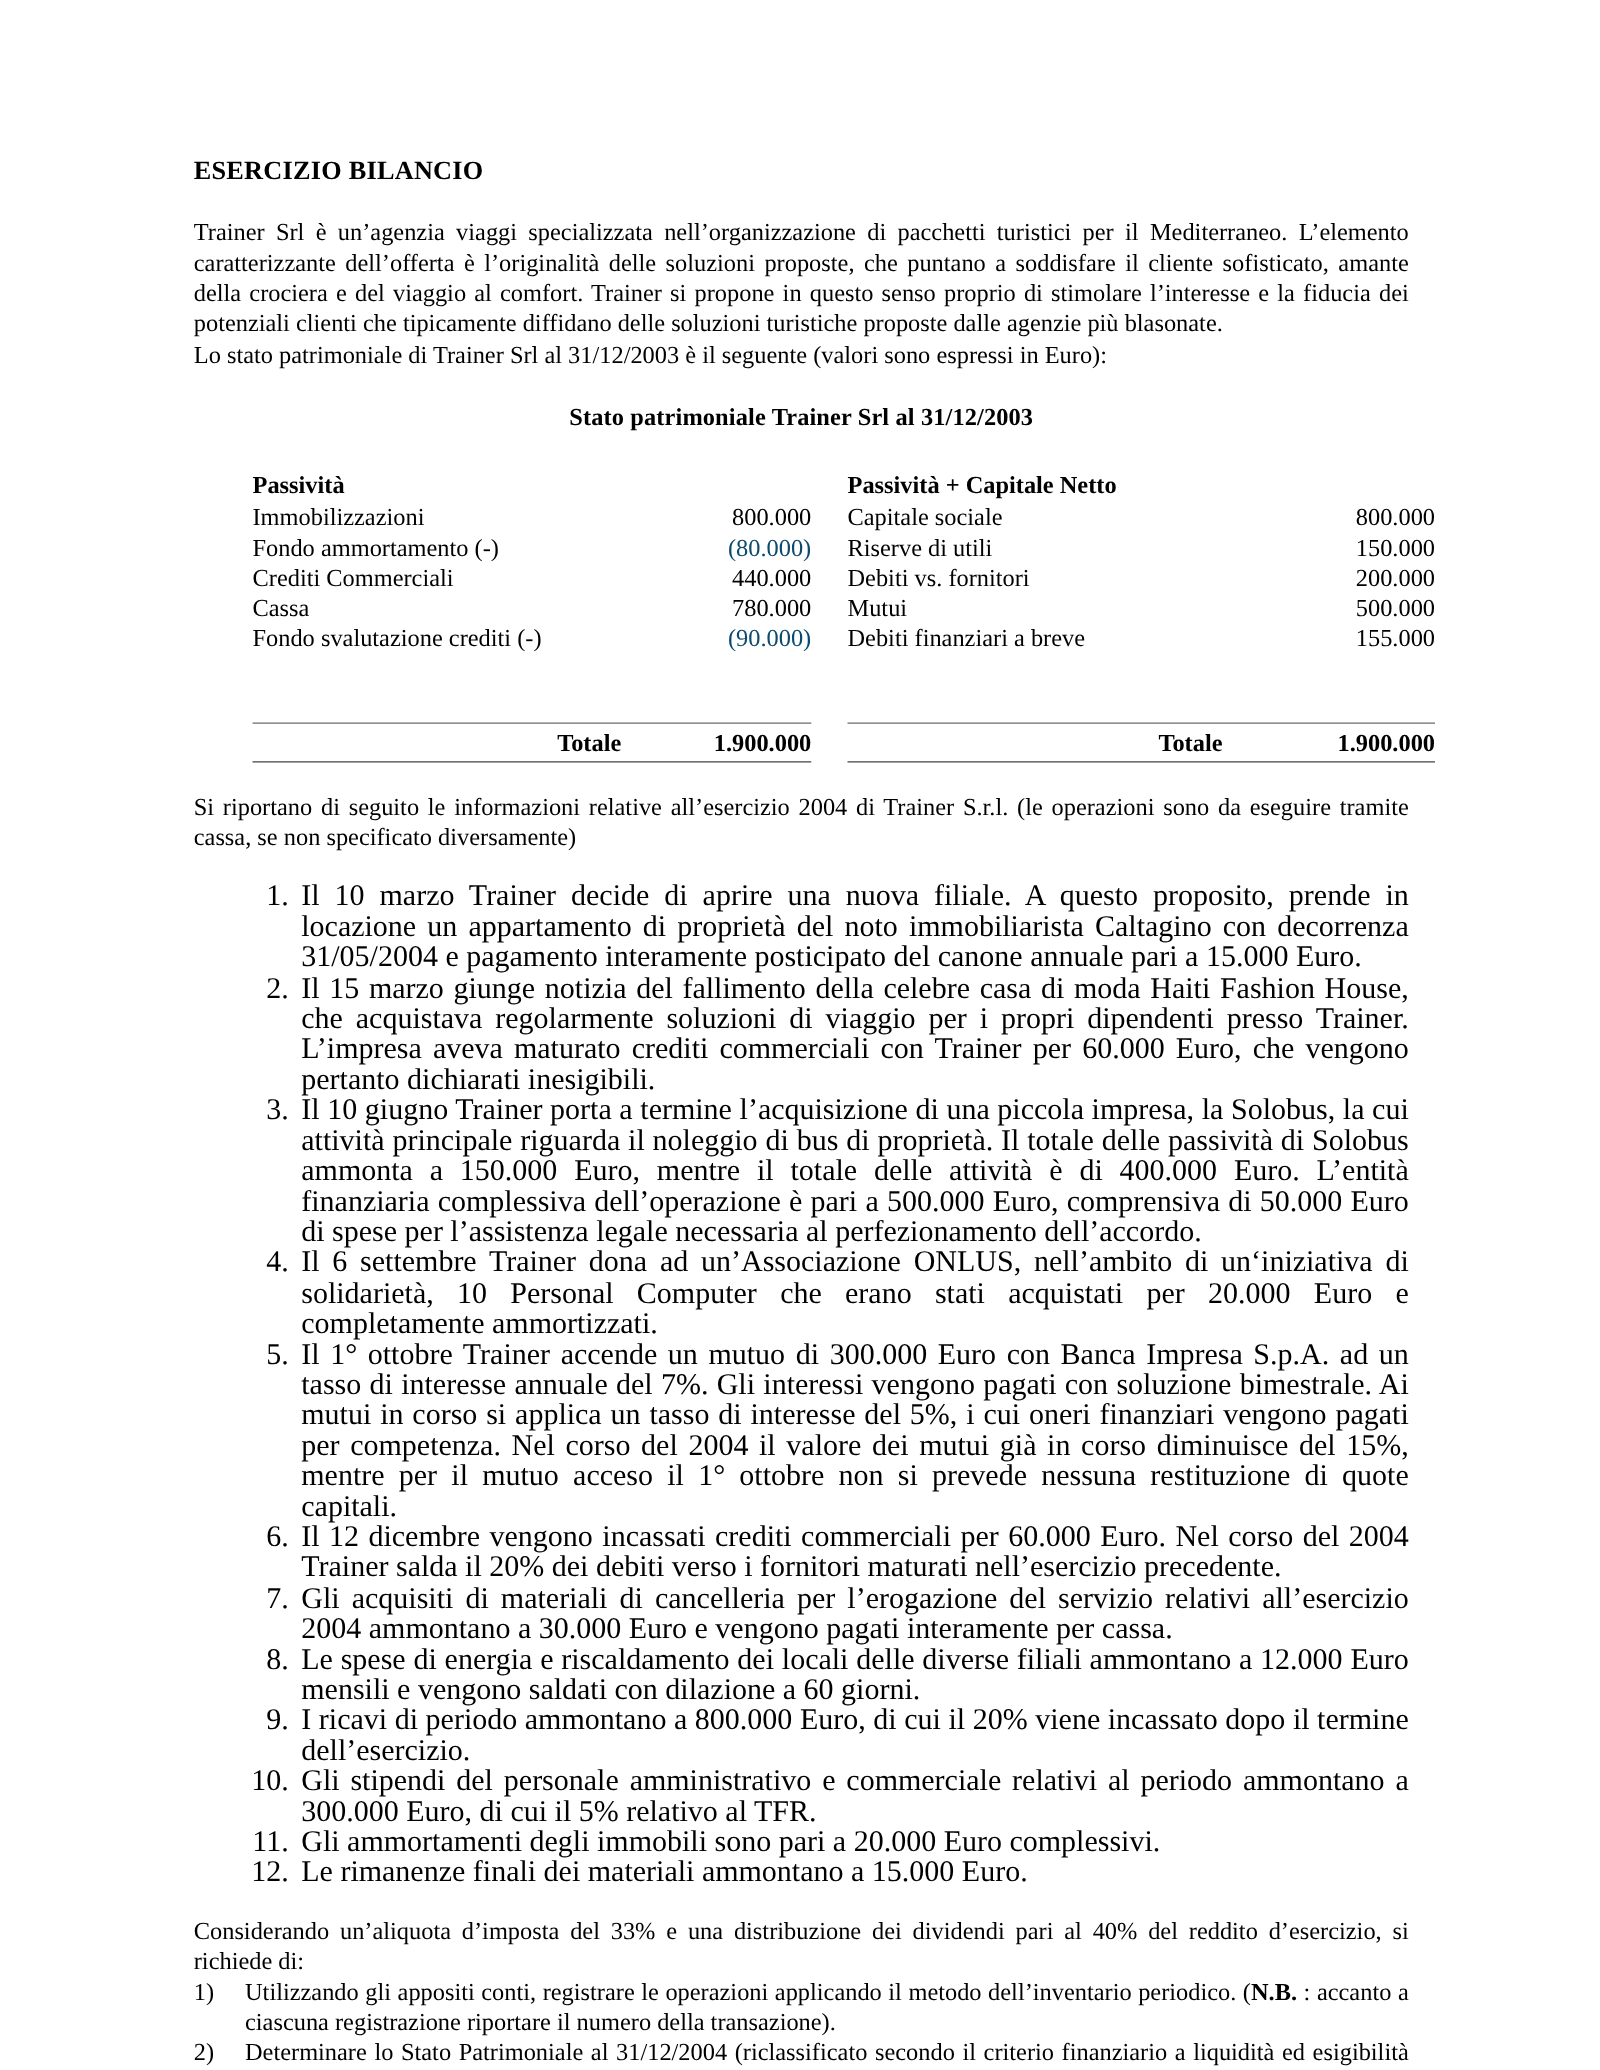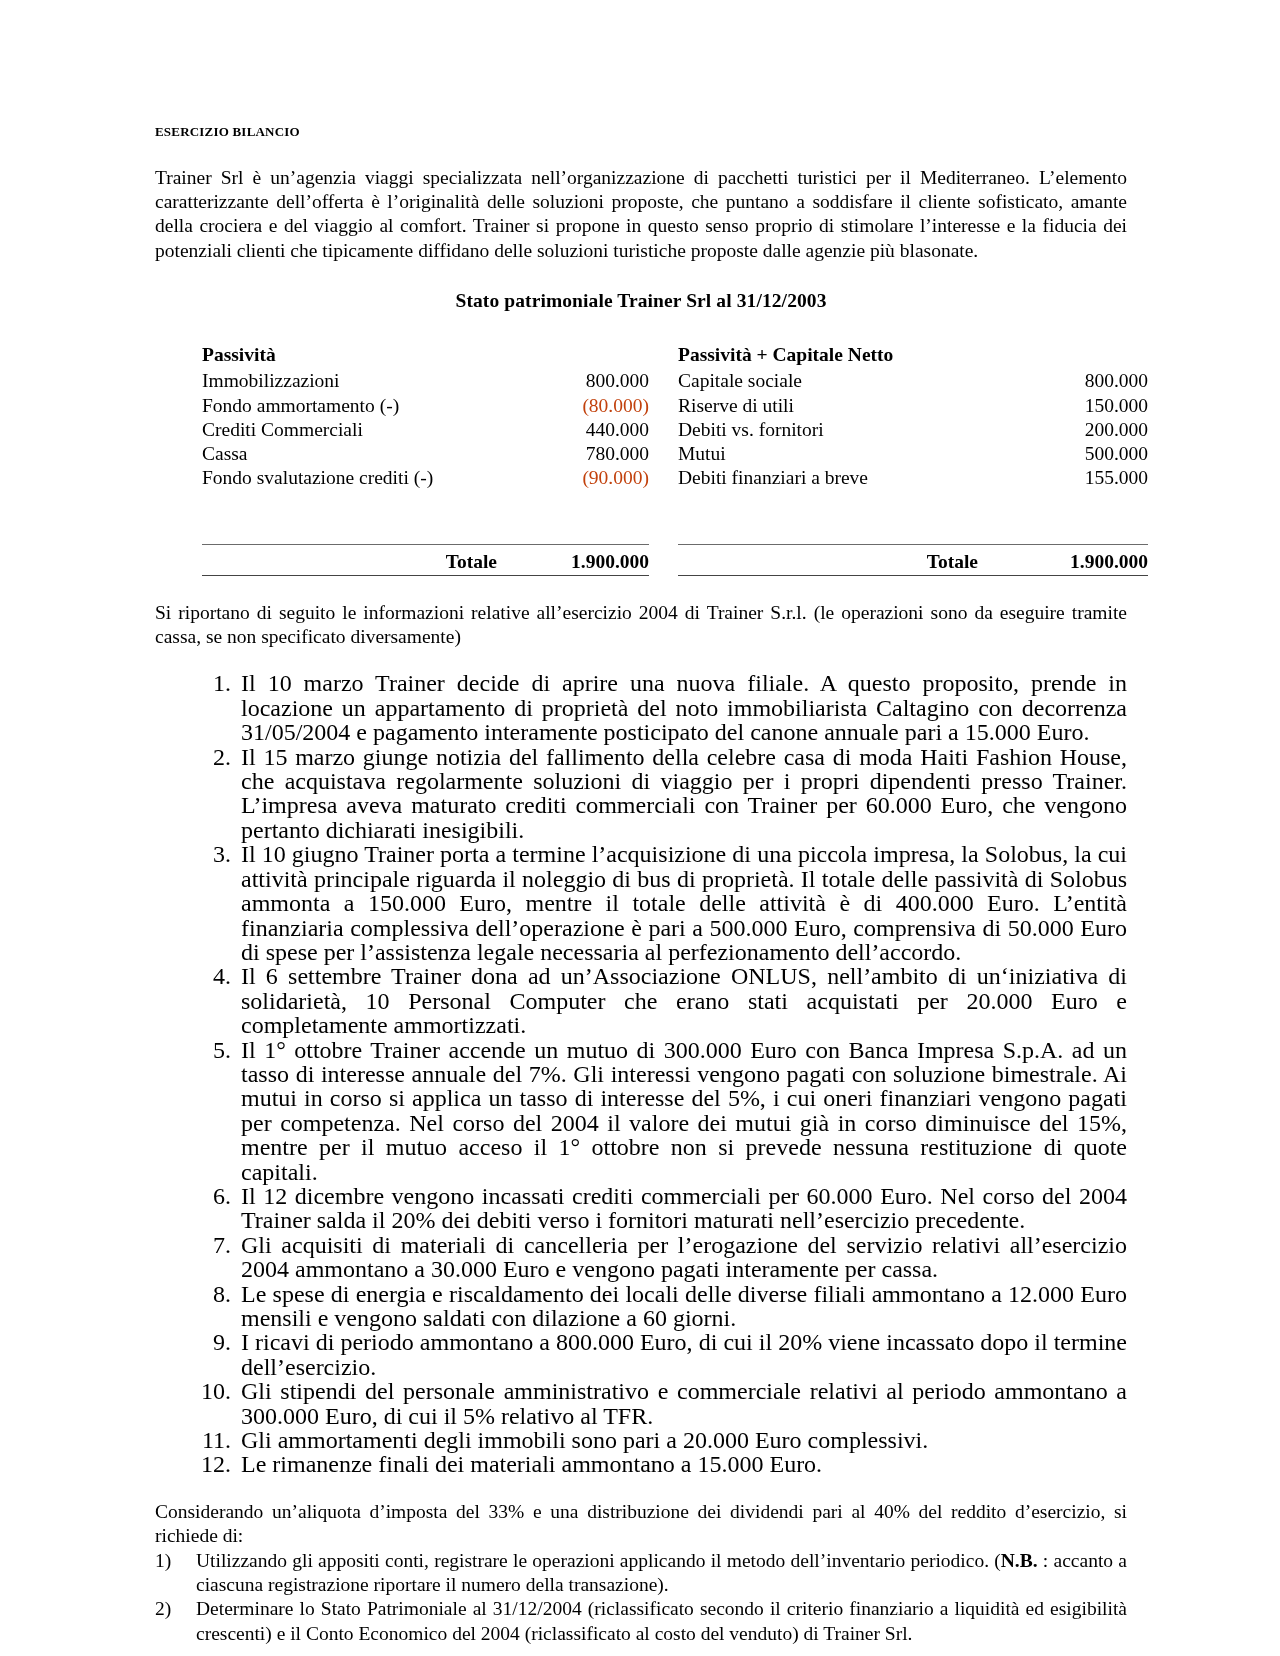--- a/index.html
+++ b/index.html
@@ -17,21 +17,21 @@
   .page {
     position: relative;
     width: 1280px;
     height: 1656px;
     box-sizing: border-box;
     padding: 124px 153px 0 155px;
   }
 
   
   .doc-title {
-    font-size: 13px;
+    font-size: 21px;
     font-weight: bold;
     letter-spacing: 0.2px;
     margin: 0 0 26px 0;
     line-height: 1.2;
   }
   .intro {
     font-size: 19.5px;
     line-height: 24.4px;
     text-align: justify;
     margin: 0;
@@ -61,21 +61,21 @@
     vertical-align: baseline;
     line-height: 24.2px;
     white-space: nowrap;
   }
   .col-gap { width: 22px; }
   .c-label { width: 295px; padding-left: 47px !important; }
   .c-value { width: 152px; text-align: right; }
   .c-label2 { width: 300px; padding-left: 7px !important; }
   .c-value2 { width: 170px; text-align: right; }
   .hdr td { font-weight: bold; padding-bottom: 2px !important; }
-  .neg { color: #c2410c; }
+  .neg { color: #0c4a6e; }
   .spacer-row td { height: 54px; }
 
   .rule-row td { padding: 0 !important; height: 2px; }
   .rule {
     height: 1px;
     background: #6b6b6b;
     width: 100%;
   }
   .rule-left { margin-left: 47px; width: calc(100% - 47px); }
   .rule-right { margin-left: 7px; width: calc(100% - 7px); }
@@ -140,20 +140,21 @@
 </style>
 </head>
 <body>
 
 <div class="page">
 
   <h1 class="doc-title">ESERCIZIO BILANCIO</h1>
 
   <p class="intro">
     <span>Trainer Srl è un’agenzia viaggi specializzata nell’organizzazione di pacchetti turistici per il Mediterraneo. L’elemento caratterizzante dell’offerta è l’originalità delle soluzioni proposte, che puntano a soddisfare il cliente sofisticato, amante della crociera e del viaggio al comfort. Trainer si propone in questo senso proprio di stimolare l’interesse e la fiducia dei potenziali clienti che tipicamente diffidano delle soluzioni turistiche proposte dalle agenzie più blasonate.</span>
+    <span class="noindent-line">Lo stato patrimoniale di Trainer Srl al 31/12/2003 è il seguente (valori sono espressi in Euro):</span>
   </p>
 
   <div class="bs-title">Stato patrimoniale Trainer Srl al  31/12/2003</div>
 
   <table class="balance">
     <tbody>
         <tr class="hdr">
       <td class="c-label">Passività</td>
       <td class="c-value"></td>
       <td class="col-gap"></td>

